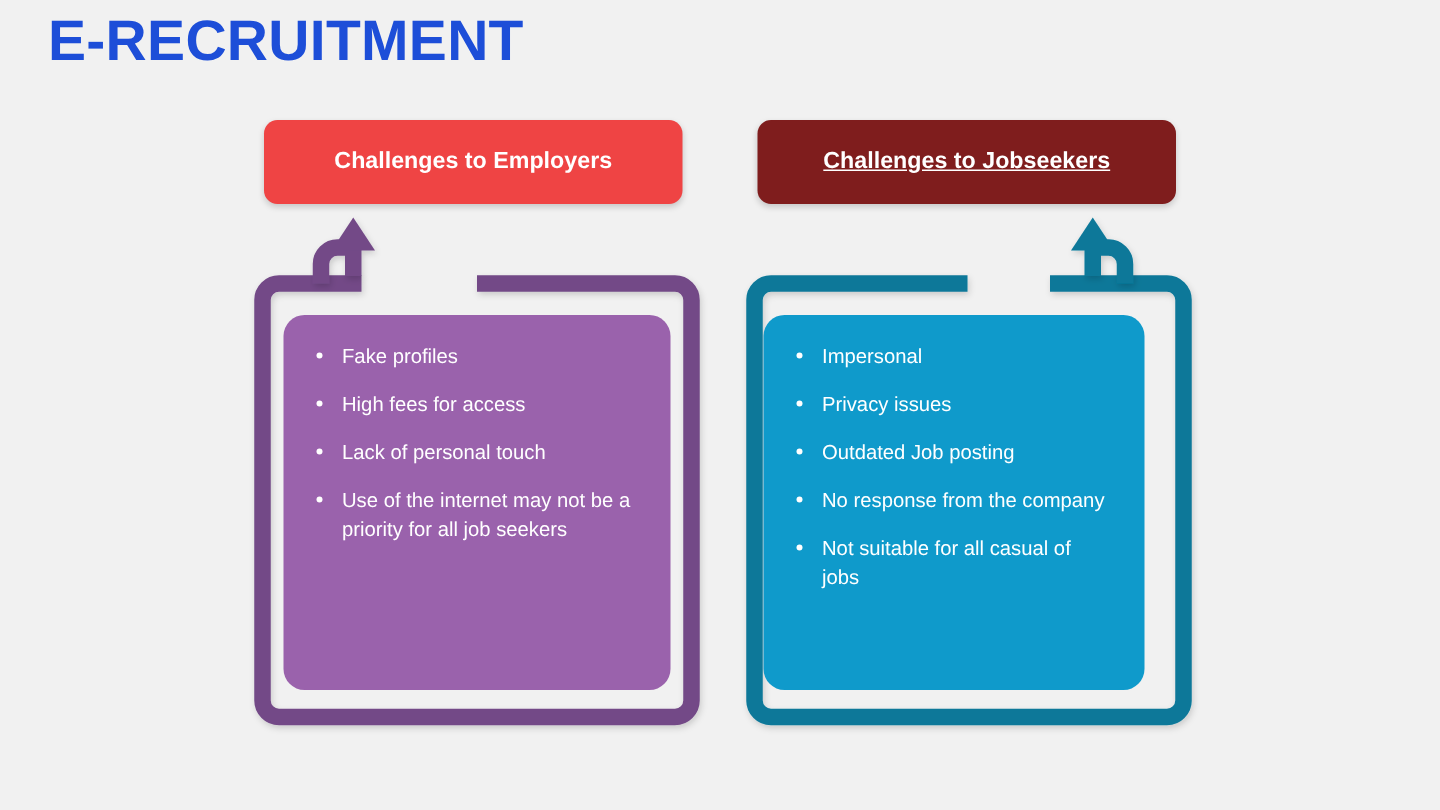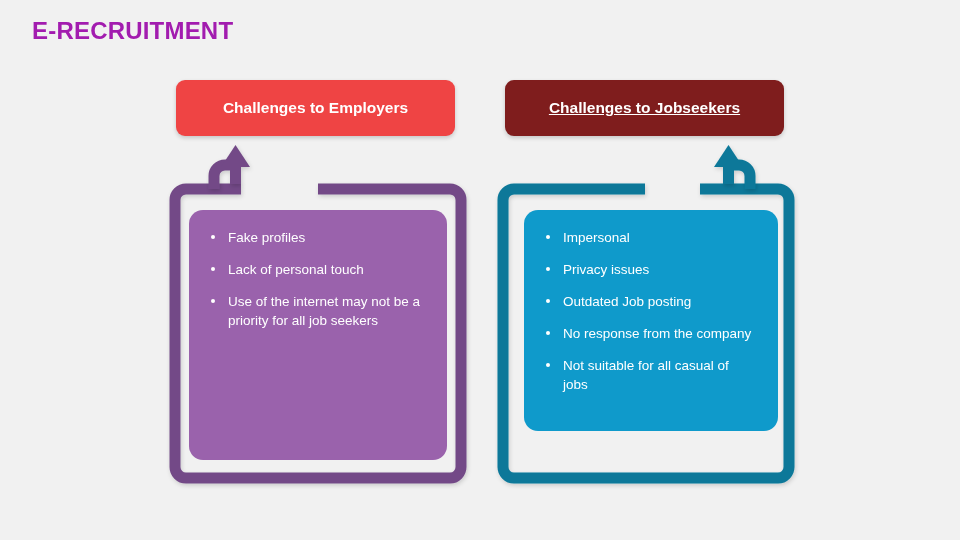--- a/index.html
+++ b/index.html
@@ -18,25 +18,25 @@
     position: absolute;
     left: 0; top: 0;
     width: 960px;
     height: 540px;
   }
 
   
   .slide-title {
     position: absolute;
     left: 32px;
-    top: 17px;
-    font-size: 24px;
+    top: 7px;
+    font-size: 38px;
     font-weight: bold;
     letter-spacing: 0.2px;
-    color: #a21caf;
+    color: #1d4ed8;
     white-space: nowrap;
   }
 
   
   .header-pill {
     position: absolute;
     height: 56px;
     border-radius: 9px;
     display: flex;
     align-items: center;
@@ -79,24 +79,24 @@
     padding: 18px 24px 16px 20px;
   }
   .card-left {
     left: 189px;
     top: 210px;
     width: 258px;
     height: 250px;
     background: #9a62ac;
   }
   .card-right {
-    left: 524px;
+    left: 509px;
     top: 210px;
     width: 254px;
-    height: 221px;
+    height: 250px;
     background: #0f9acb;
   }
   .bullet-list {
     list-style: none;
     margin: 0;
     padding: 0;
   }
   .bullet-item {
     position: relative;
     padding-left: 19px;
@@ -186,20 +186,24 @@
   </div>
 
   <div class="content-card card-left">
     <ul class="bullet-list">
       <li class="bullet-item">
         <span class="bullet-dot"></span>
         <span>Fake profiles</span>
       </li>
       <li class="bullet-item">
         <span class="bullet-dot"></span>
+        <span>High fees for access</span>
+      </li>
+      <li class="bullet-item">
+        <span class="bullet-dot"></span>
         <span>Lack of personal touch</span>
       </li>
       <li class="bullet-item">
         <span class="bullet-dot"></span>
         <span>Use of the internet may not be a priority for all job seekers</span>
       </li>
     </ul>
   </div>
 
   <div class="content-card card-right">

